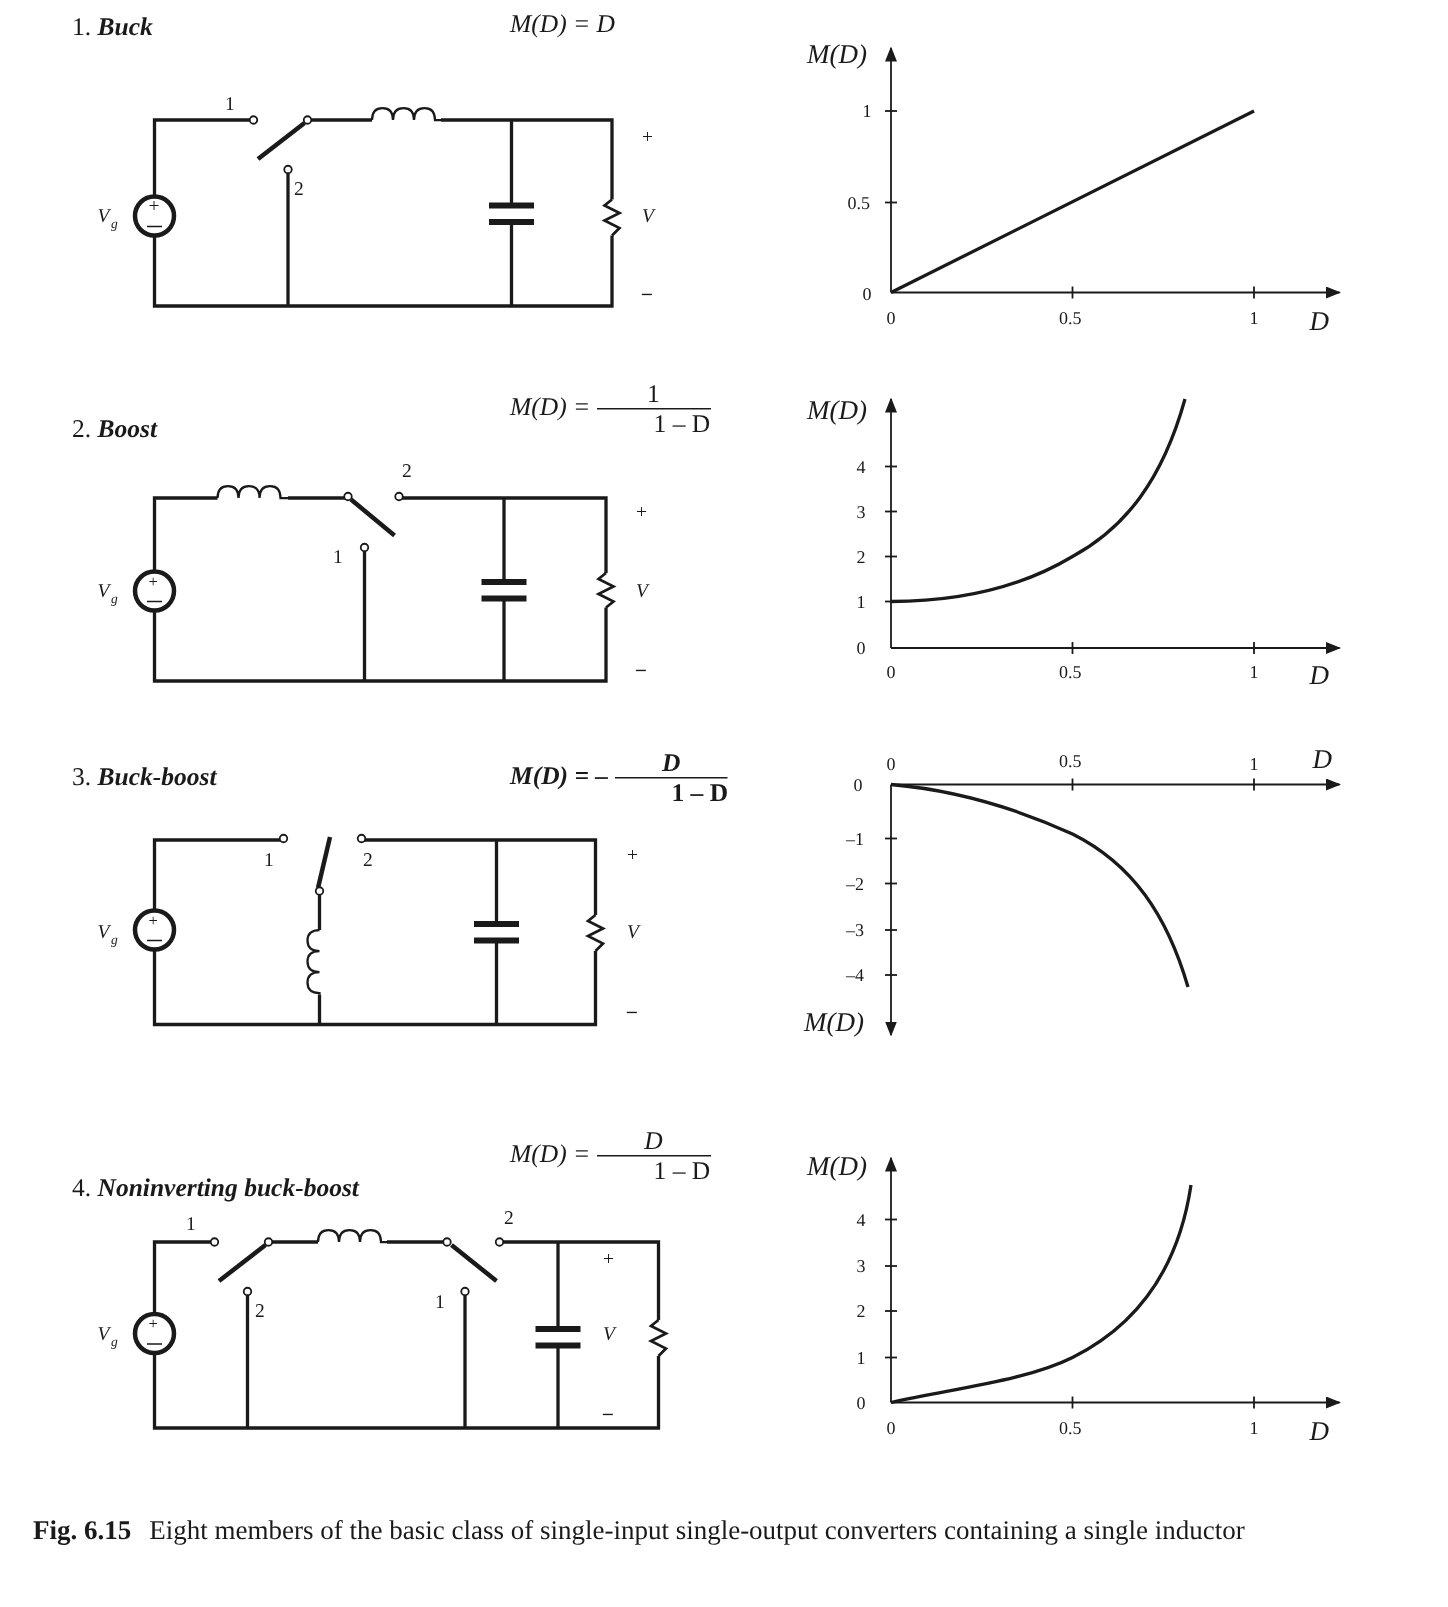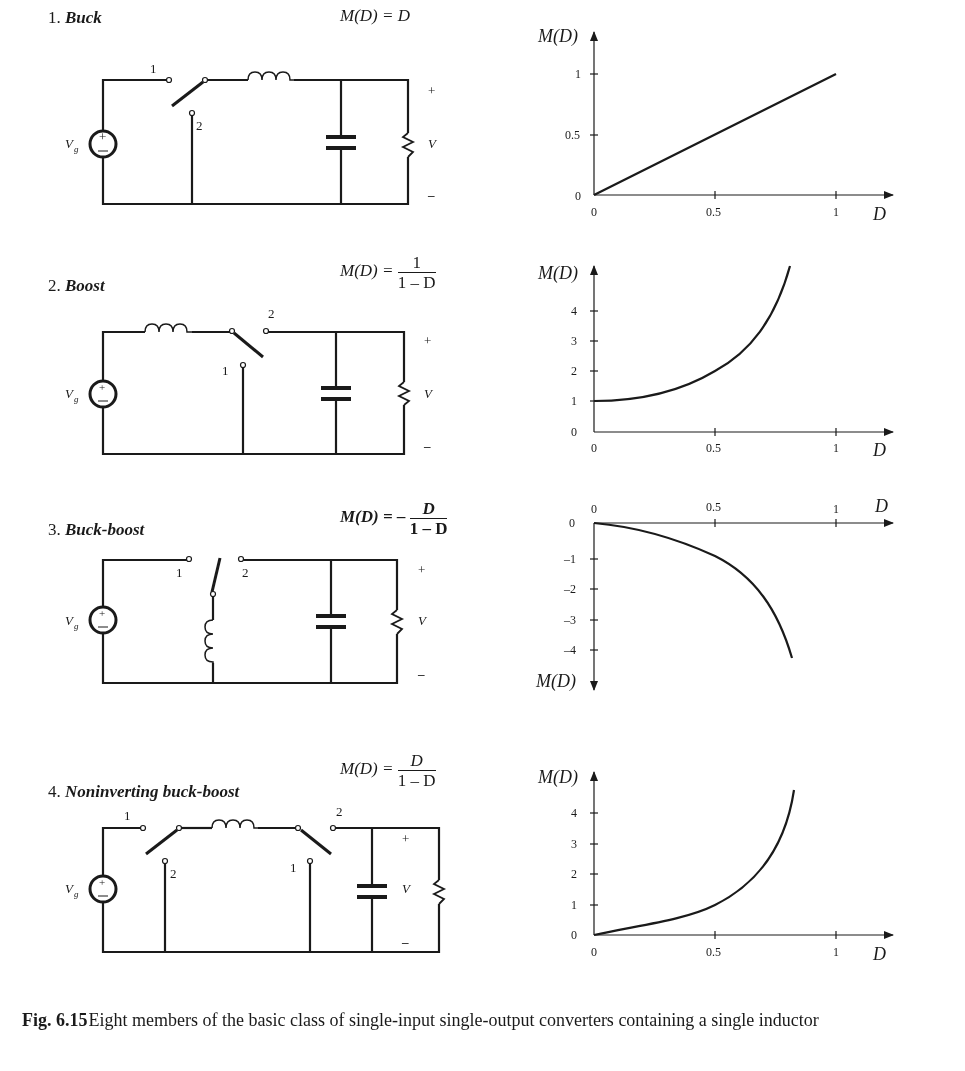--- a/index.html
+++ b/index.html
@@ -5,29 +5,29 @@
   html,body{margin:0;padding:0;background:#fff;}
   body{width:965px;height:1071px;position:relative;overflow:hidden;font-family:"Liberation Serif","DejaVu Serif",serif;color:#1a1a1a;}
   .abs{position:absolute;}
   .title{font-size:17px;}
   .title .num{font-style:normal;}
   .title .name{font-style:italic;font-weight:bold;}
   .eq{font-size:17px;white-space:nowrap;}
   .eq i{font-style:italic;}
   .frac{display:inline-block;vertical-align:middle;text-align:center;line-height:1;}
   .frac .n{display:block;border-bottom:1px solid #1a1a1a;padding:0 2px 1px;}
-  .frac .d{display:block;padding-top:1px;}
+  .frac .d{display:block;padding-top:1px;margin-left:38px;}
   svg{position:absolute;left:0;top:0;overflow:visible;}
   svg text{font-family:"Liberation Serif","DejaVu Serif",serif;fill:#1a1a1a;}
   .tick{font-size:12px;}
   .axlab{font-size:18px;font-style:italic;}
   .lbl{font-size:13px;}
   .italic{font-style:italic;}
   .caption{left:22px;top:1007px;width:910px;font-size:18px;line-height:26px;}
-  .caption b{font-weight:bold;margin-right:1px;}
+  .caption b{font-weight:bold;margin-right:12px;}
 </style>
 </head>
 <body>
 
 <div class="abs title" style="left:48px;top:8px;">
   <span class="num">1.</span>
   <span class="name">Buck</span>
 </div>
 <div class="abs eq" style="left:340px;top:6px;">
   <i>M(D) =</i>
@@ -39,21 +39,21 @@
   <span class="name">Boost</span>
 </div>
 <div class="abs eq" style="left:340px;top:254px;">
   <i>M(D) =</i>
   <span class="frac">
     <span class="n">1</span>
     <span class="d">1 – D</span>
   </span>
 </div>
 
-<div class="abs title" style="left:48px;top:508px;margin-top:12px;">
+<div class="abs title" style="left:48px;top:508px;">
   <span class="num">3.</span>
   <span class="name">Buck-boost</span>
 </div>
 <div class="abs eq" style="left:340px;top:500px;font-weight:bold;">
   <i>M(D) = –</i>
   <span class="frac">
     <i class="n">D</i>
     <span class="d">1 – D</span>
   </span>
 </div>

